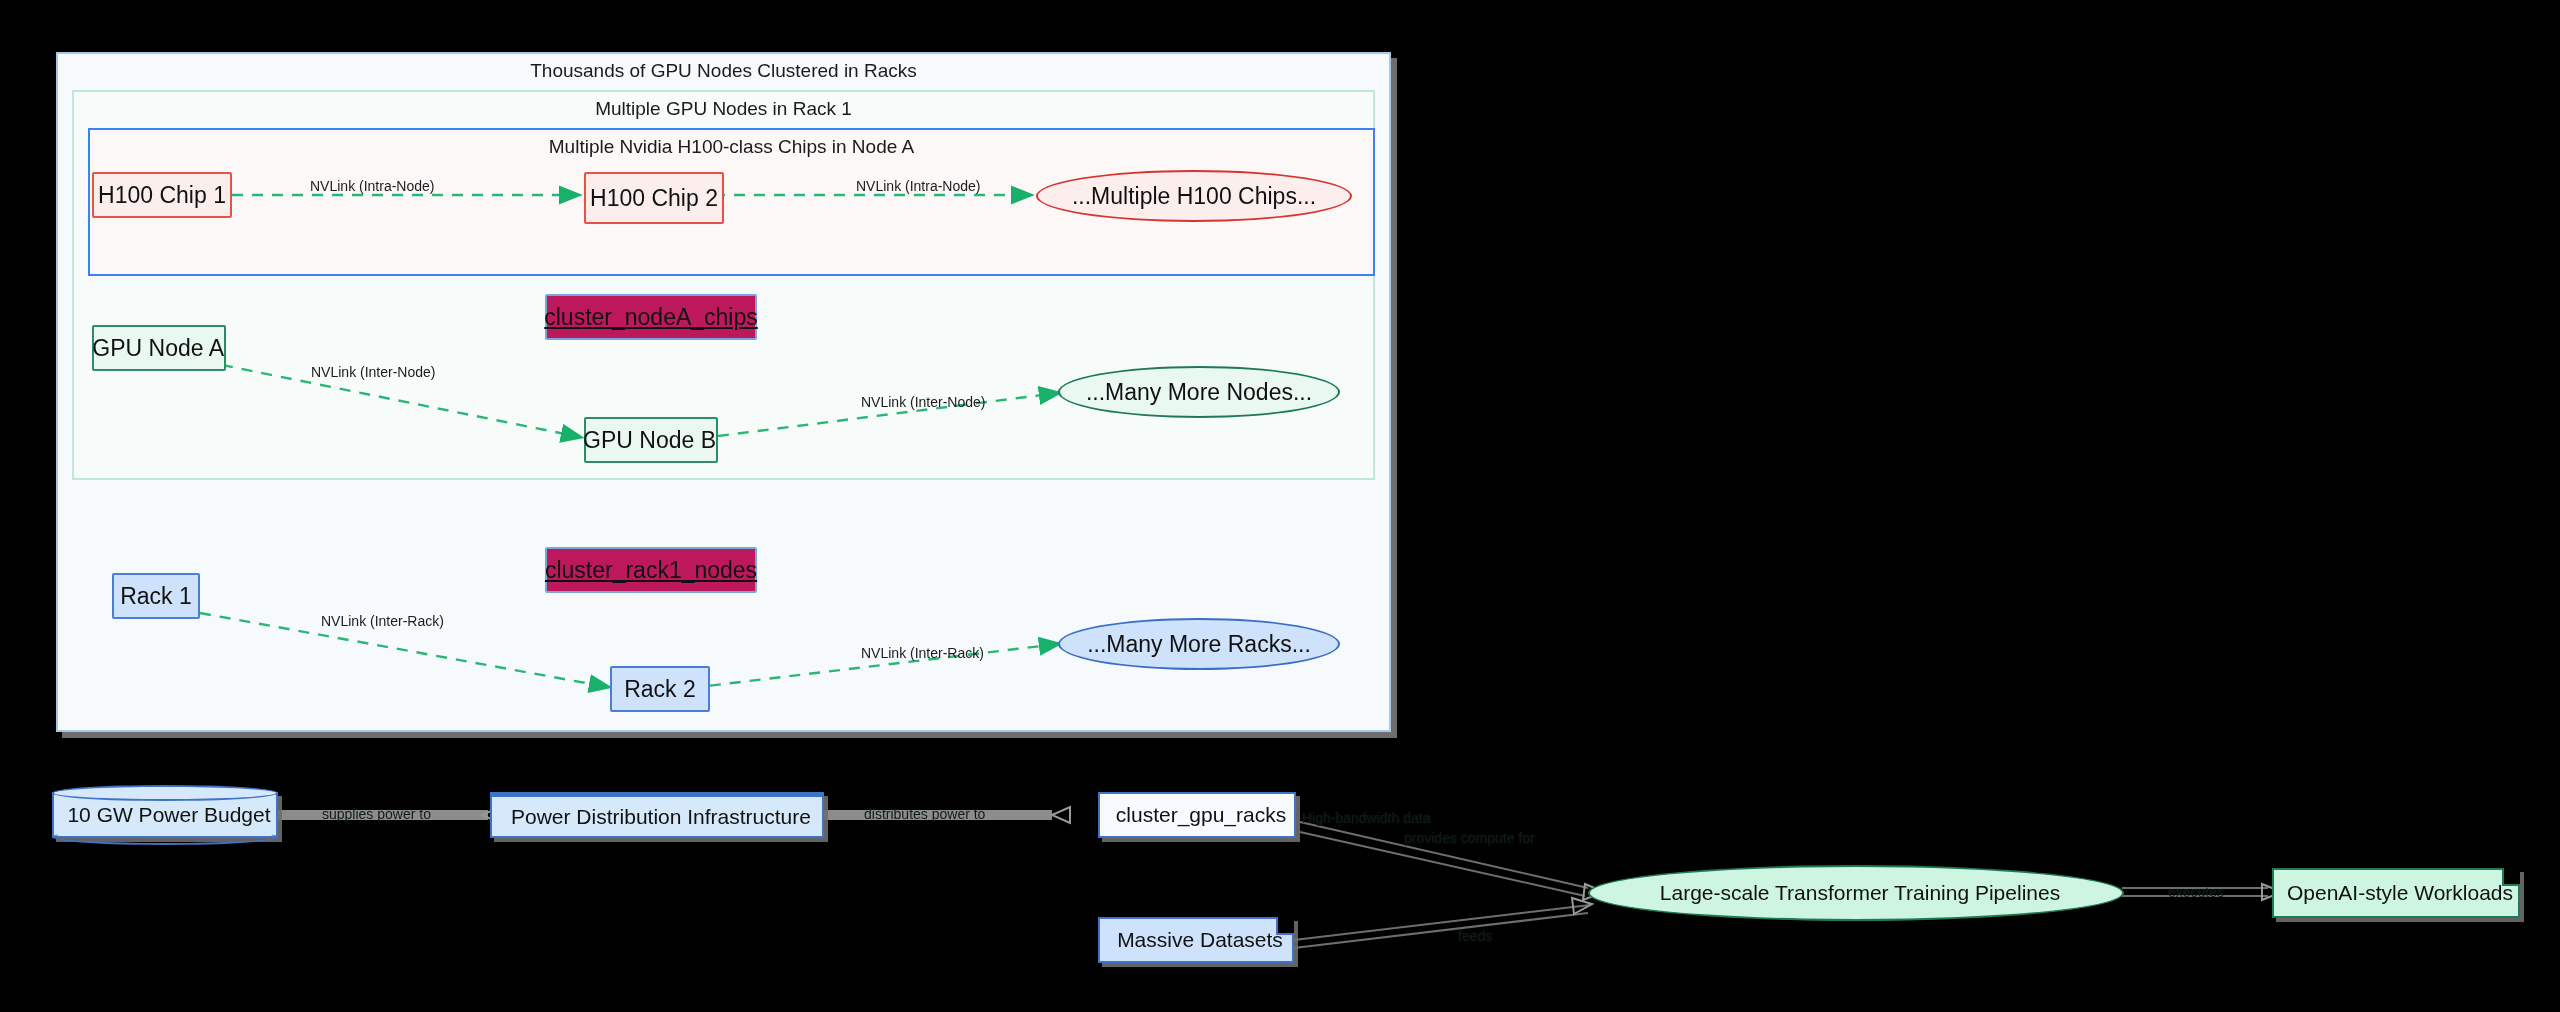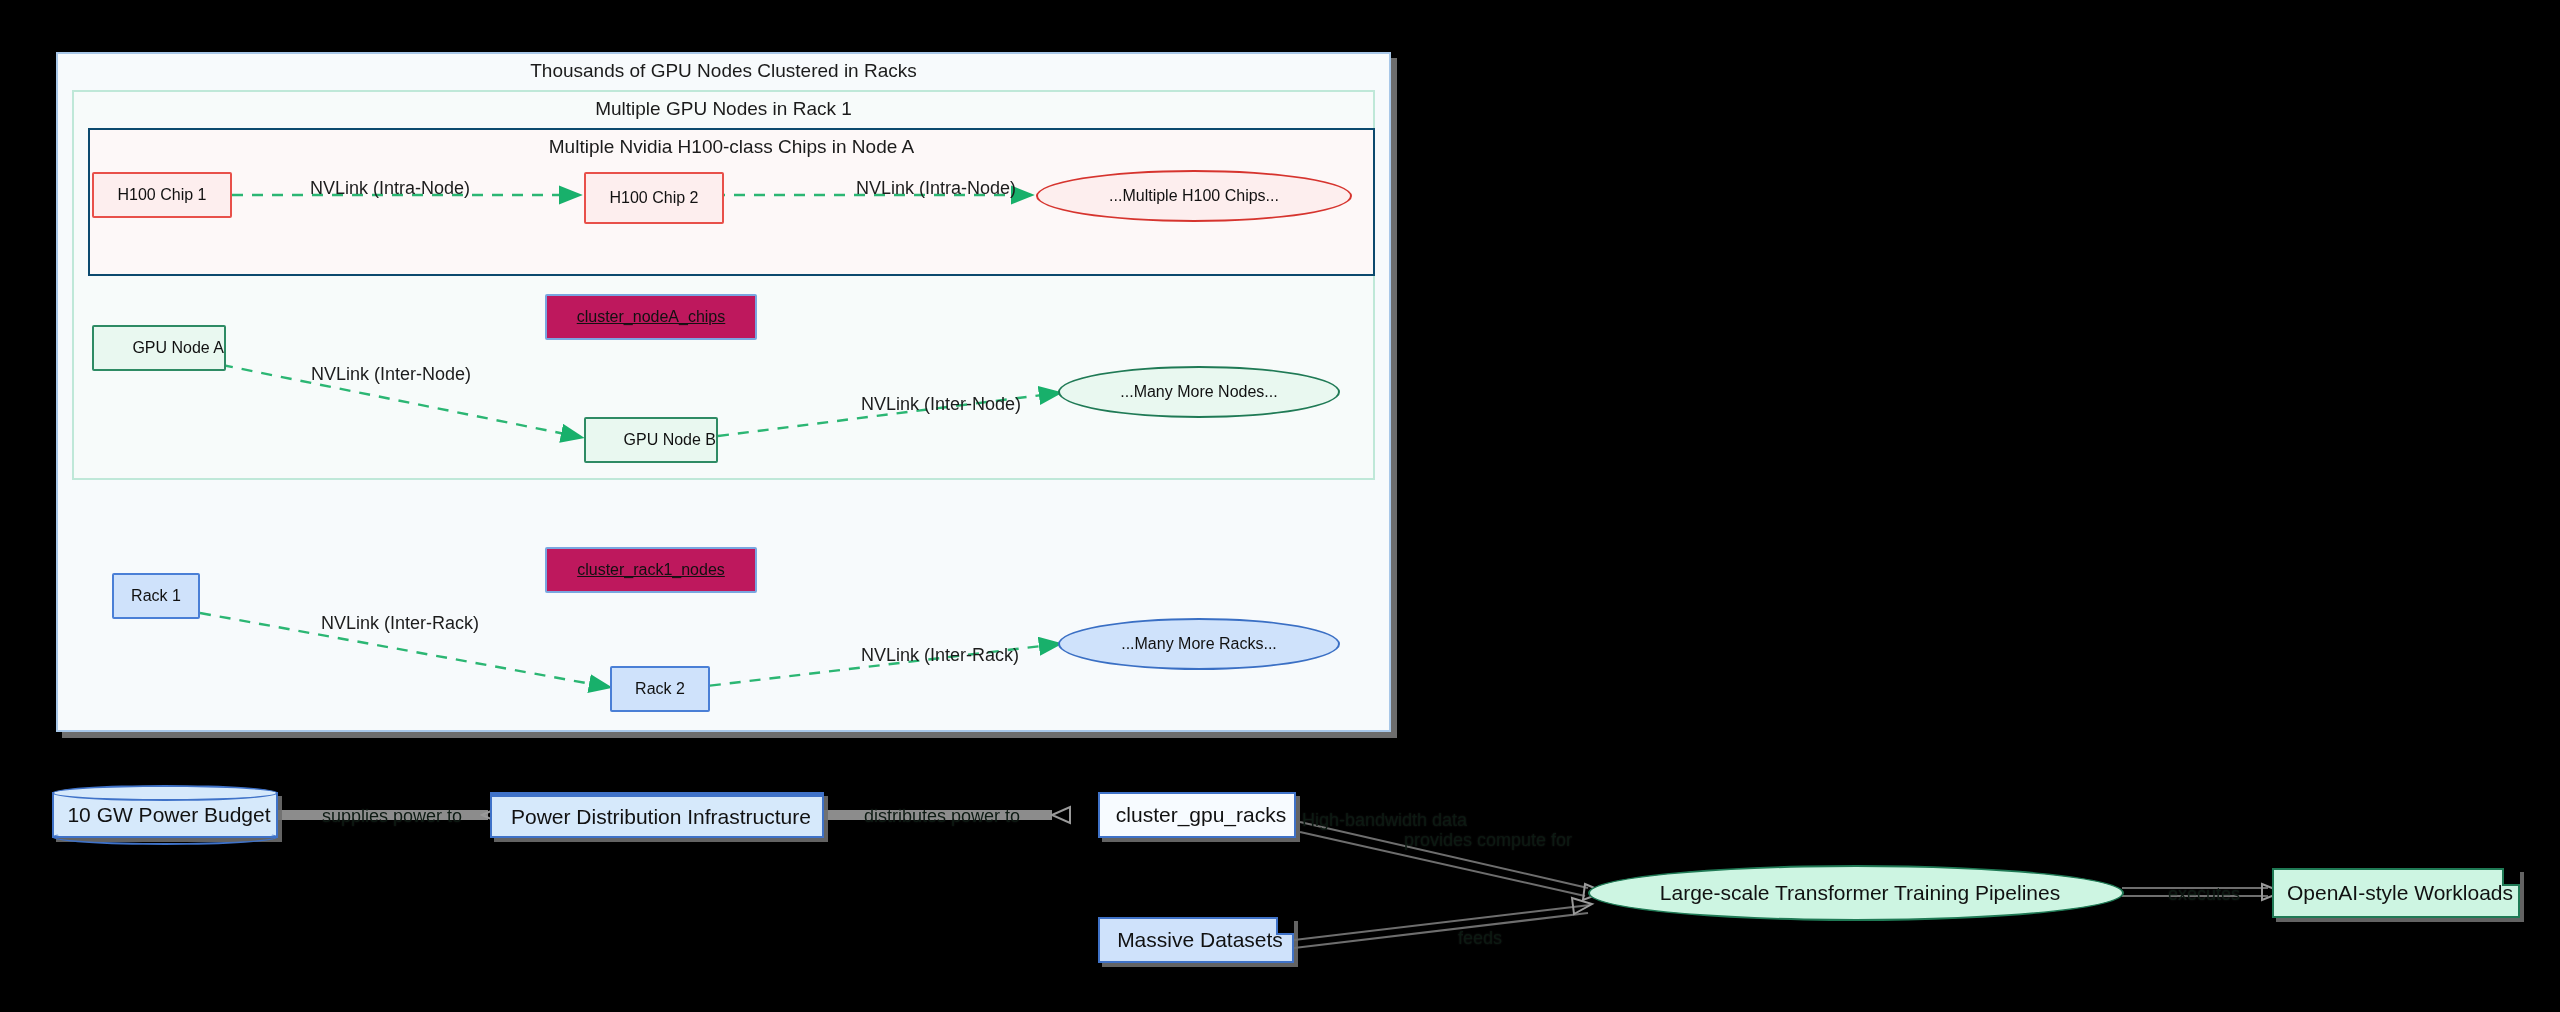--- a/index.html
+++ b/index.html
@@ -23,21 +23,21 @@
     border: 2px solid #a8c7e8;
     box-shadow: 6px 6px 0 rgba(128,128,128,0.85);
   }
   .cluster.lvl-rack {
     background: #f7fbfa;
     border: 2px solid #bfe8d8;
     box-shadow: none;
   }
   .cluster.lvl-chips {
     background: #fdf8f8;
-    border: 2px solid #0c4a6e;
+    border: 2px solid #3b82f6;
     box-shadow: none;
   }
   .cluster-title {
     position: absolute;
     top: 6px;
     left: 0;
     width: 100%;
     text-align: center;
     font-size: 19px;
     color: #1b1b1b;
@@ -45,21 +45,21 @@
     white-space: nowrap;
   }
 
   
   .node {
     position: absolute;
     box-sizing: border-box;
     display: flex;
     align-items: center;
     justify-content: center;
-    font-size: 16px;
+    font-size: 23px;
     color: #111111;
     white-space: nowrap;
     font-family: "Liberation Sans", sans-serif;
   }
   .node.rect { border-radius: 2px; }
 
   .n-chip   { background: #fdeeee; border: 2px solid #e8504a; }
   .n-node   { background: #e9f8f0; border: 2px solid #2e8b64; justify-content: flex-end; }
   .n-rack   { background: #cfe2fb; border: 2px solid #4a7fd6; }
   .n-label  { background: #be185d; border: 2px solid #7aa6e0; text-decoration: underline; }
@@ -108,21 +108,21 @@
     border-radius: 50%;
     background: #d6e9fb;
     box-sizing: border-box;
   }
   .cyl-top { top: -9px; }
   .cyl-bot { bottom: -9px; background: transparent; border-top-color: transparent; }
 
   
   .elabel {
     position: absolute;
-    font-size: 18px;
+    font-size: 14px;
     color: #1c1c1c;
     white-space: nowrap;
     font-family: "Liberation Sans", sans-serif;
   }
   .elabel.dark {
     color: #0c1a12;
     text-shadow: 0 0 2px rgba(255,255,255,0.10);
   }
 
   

